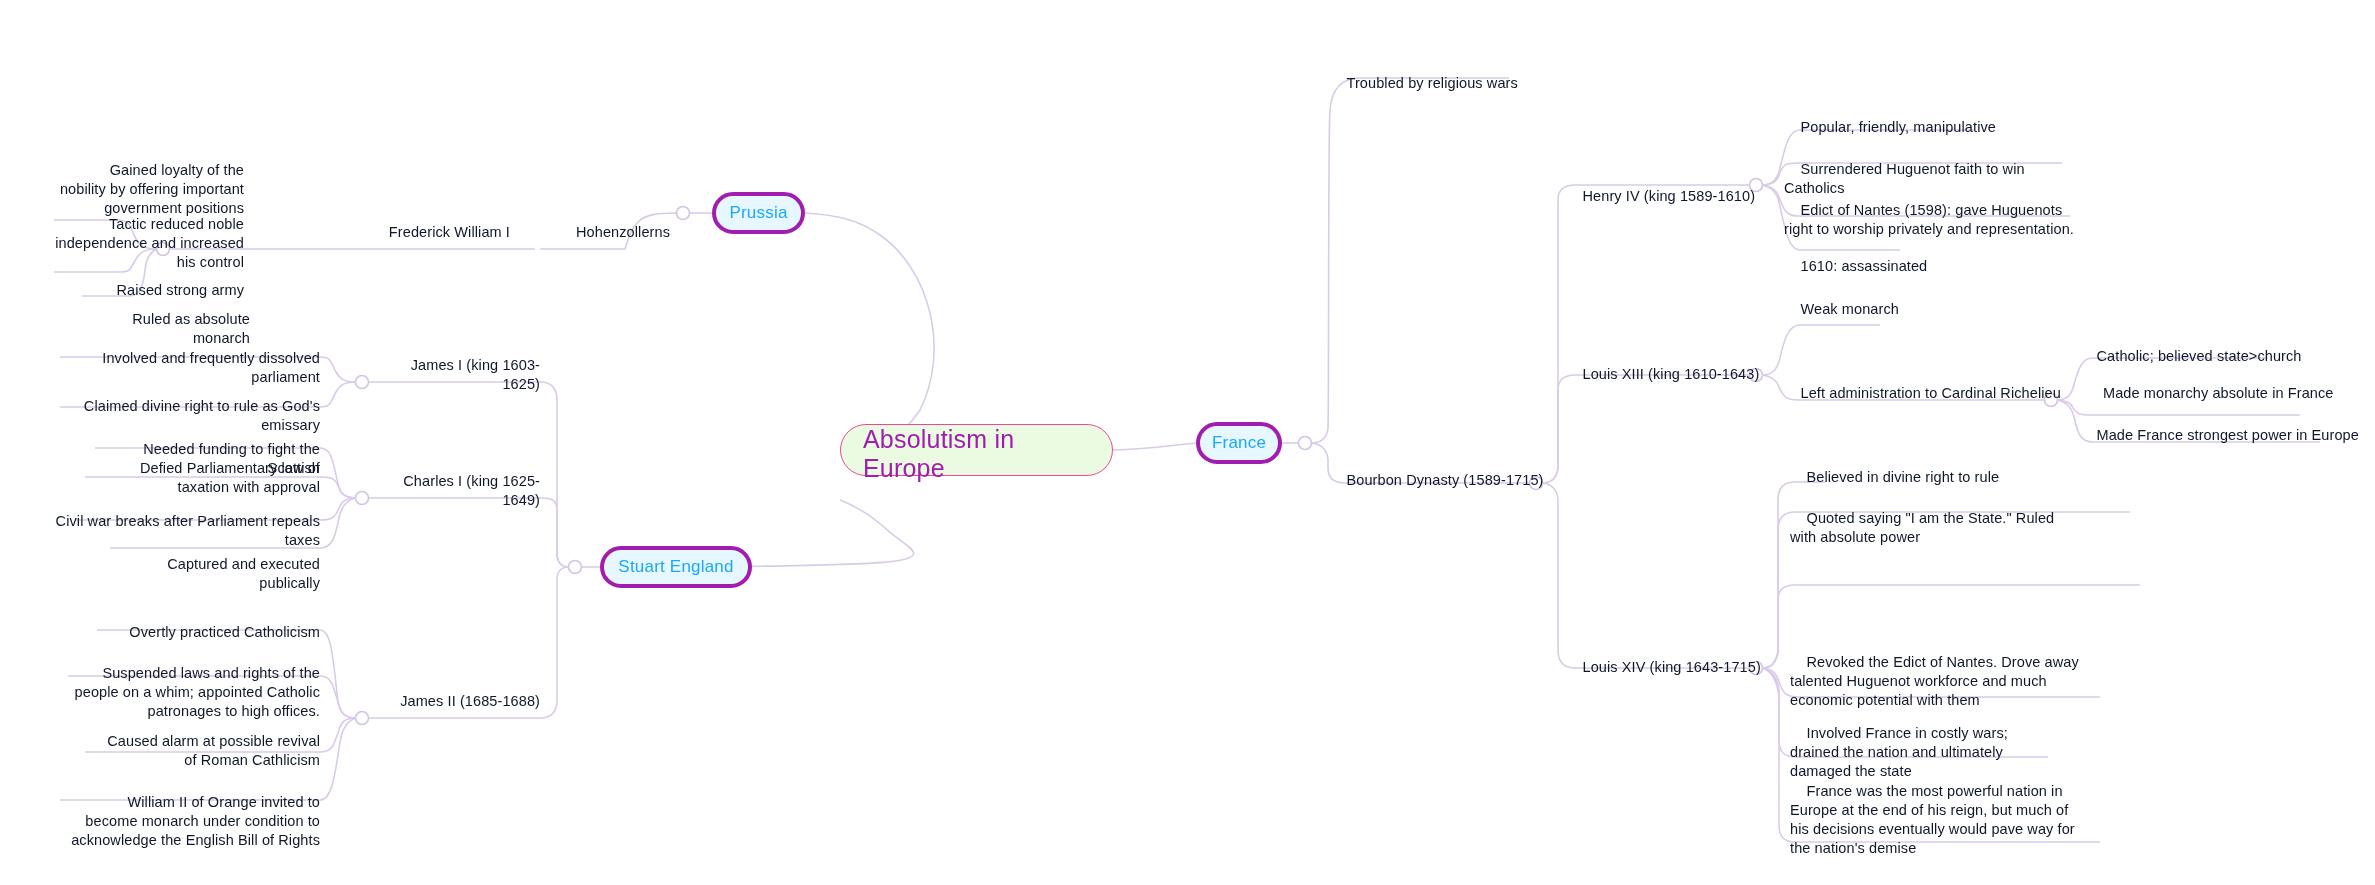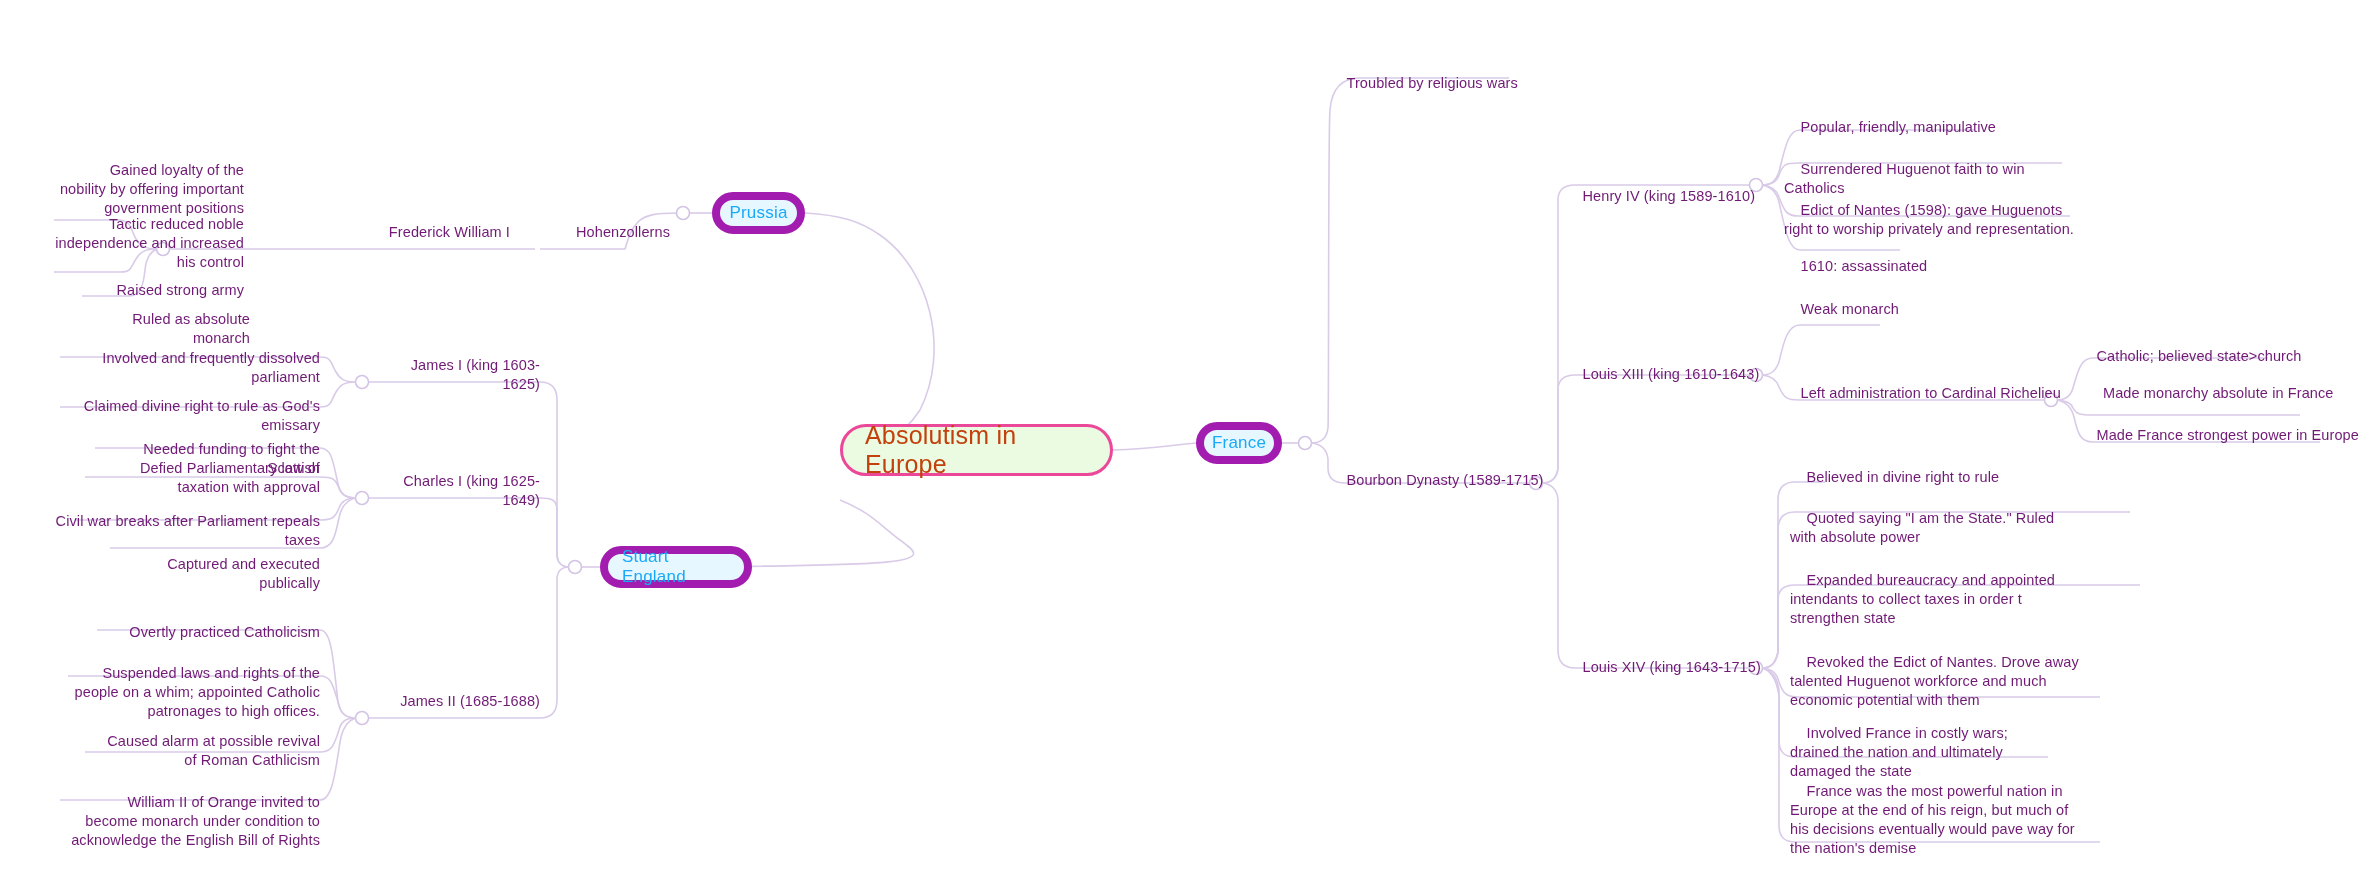--- a/index.html
+++ b/index.html
@@ -25,54 +25,54 @@
     top: 0;
     width: 2375px;
     height: 885px;
     pointer-events: none;
   }
 
   
   .node {
     position: absolute;
     box-sizing: border-box;
-    color: #701a75;
+    color: #0f172a;
     font-size: 14.5px;
     line-height: 19px;
     letter-spacing: 0.1px;
     white-space: pre-wrap;
   }
   .node.r { text-align: right; }
   .node.l { text-align: left; }
 
   
   .root-node {
     position: absolute;
     box-sizing: border-box;
     display: flex;
-    align-items: center;
+    align-items: flex-start;
     justify-content: center;
     background: #eafbe2;
-    border: 3px solid #ec4899;
+    border: 1px solid #ec4899;
     border-radius: 999px;
-    color: #c2410c;
+    color: #a21caf;
     font-size: 25px;
     letter-spacing: 0.2px;
     padding: 0 22px;
   }
 
   
   .pill-node {
     position: absolute;
     box-sizing: border-box;
     display: flex;
     align-items: center;
     justify-content: center;
     background: #e6f7ff;
-    border: 8px solid #a21caf;
+    border: 4px solid #a21caf;
     border-radius: 999px;
     color: #1aa9f7;
     font-size: 17px;
     letter-spacing: 0.2px;
     padding: 0 14px;
   }
 
   .edge-path {
     fill: none;
     stroke: #d9cbe8;
@@ -326,23 +326,20 @@
   </div>
 
   <div class="node l" style="left:1790px; top:449px; width:250px;">
     <span>Believed in divine right to rule</span>
   </div>
 
   <div class="node l" style="left:1790px; top:490px; width:290px;">
     <span>Quoted saying "I am the State." Ruled with absolute power</span>
   </div>
 
-  <div class="node l" style="left:1790px; top:552px; width:292px;">
-    <span>Expanded bureaucracy and appointed intendants to collect taxes in order t strengthen state</span>
-  </div>
 
   <div class="node l" style="left:1790px; top:634px; width:290px;">
     <span>Revoked the Edict of Nantes. Drove away talented Huguenot workforce and much economic potential with them</span>
   </div>
 
   <div class="node l" style="left:1790px; top:705px; width:270px;">
     <span>Involved France in costly wars; drained the nation and ultimately damaged the state</span>
   </div>
 
   <div class="node l" style="left:1790px; top:763px; width:300px;">

